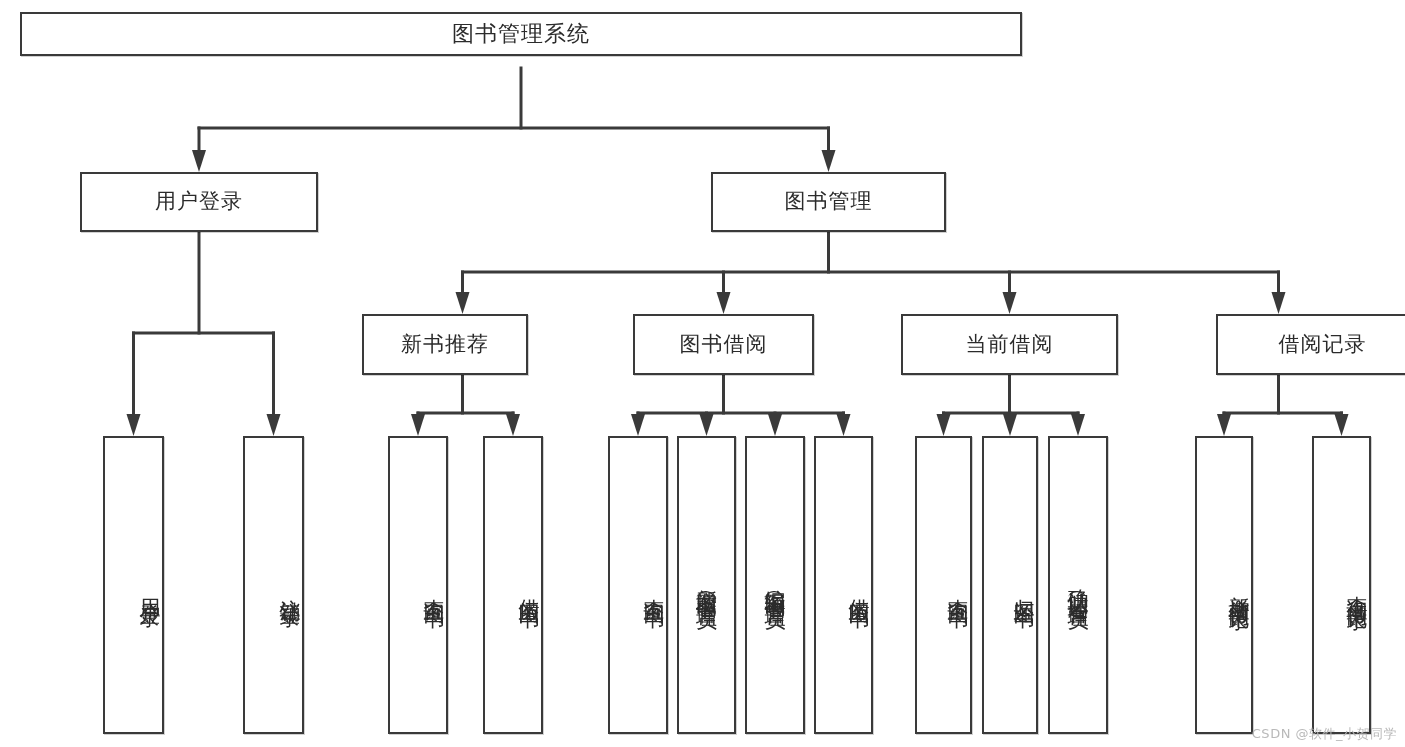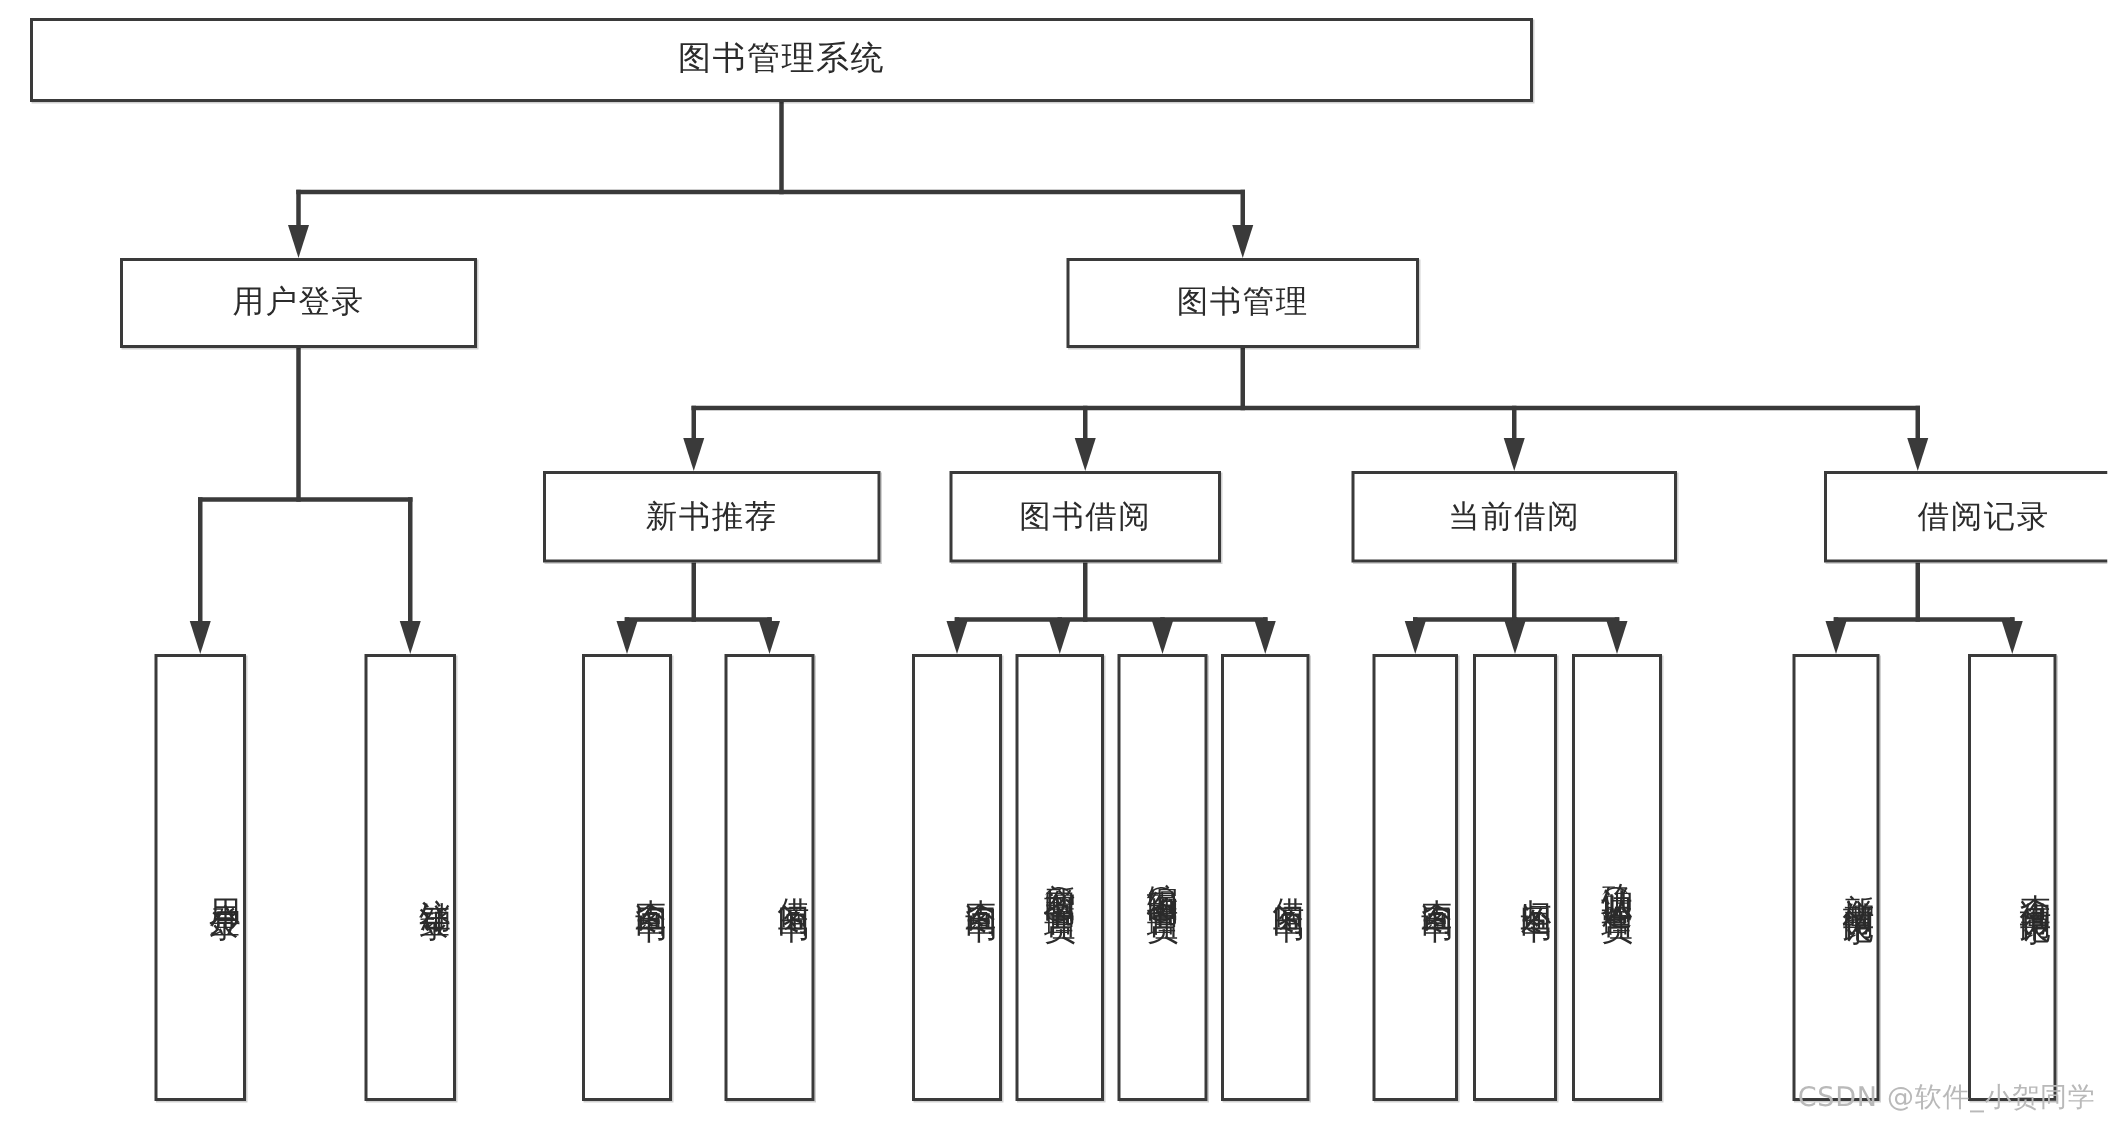--- a/index.html
+++ b/index.html
@@ -60,21 +60,21 @@
     align-items: center;
     padding-top: 0;
   }
   .node .label {
     display: block;
   }
   #watermark {
     position: absolute;
     right: 8px;
     bottom: 4px;
-    font-size: 18px;
+    font-size: 13px;
     color: #b9b9b9;
     letter-spacing: 0.5px;
     white-space: nowrap;
     user-select: none;
   }
 </style>
 </head>
 <body>
 
 <div id="canvas">
@@ -127,32 +127,32 @@
       <line x1="1078" y1="413" x2="1078" y2="416" stroke="#3a3a3a" stroke-width="3" stroke-linecap="square"></line>
       <polygon points="1071,414 1085,414 1078,436" fill="#3a3a3a"></polygon>
       <line x1="1278.5" y1="375" x2="1278.5" y2="413" stroke="#3a3a3a" stroke-width="3" stroke-linecap="square"></line>
       <line x1="1224" y1="413" x2="1341.5" y2="413" stroke="#3a3a3a" stroke-width="3" stroke-linecap="square"></line>
       <line x1="1224" y1="413" x2="1224" y2="416" stroke="#3a3a3a" stroke-width="3" stroke-linecap="square"></line>
       <polygon points="1217,414 1231,414 1224,436" fill="#3a3a3a"></polygon>
       <line x1="1341.5" y1="413" x2="1341.5" y2="416" stroke="#3a3a3a" stroke-width="3" stroke-linecap="square"></line>
       <polygon points="1334.5,414 1348.5,414 1341.5,436" fill="#3a3a3a"></polygon>
     </svg>
 
-  <div class="node root horiz" style="left: 20px; top: 12px; width: 1002px; height: 56px;">
+  <div class="node root horiz" style="left: 20px; top: 12px; width: 1002px; height: 44px;">
     <span class="label">图书管理系统</span>
   </div>
 
   <div class="node horiz" style="left: 80px; top: 172px; width: 238px; height: 60px;">
     <span class="label">用户登录</span>
   </div>
   <div class="node horiz" style="left: 711px; top: 172px; width: 235px; height: 60px;">
     <span class="label">图书管理</span>
   </div>
 
-  <div class="node horiz" style="left: 362px; top: 314px; width: 225px; height: 61px;">
+  <div class="node horiz" style="left: 362px; top: 314px; width: 166px; height: 61px;">
     <span class="label">新书推荐</span>
   </div>
   <div class="node horiz" style="left: 633px; top: 314px; width: 181px; height: 61px;">
     <span class="label">图书借阅</span>
   </div>
   <div class="node horiz" style="left: 901px; top: 314px; width: 217px; height: 61px; text-align: center;">
     <span class="label">当前借阅</span>
   </div>
   <div class="node horiz" style="left: 1172px; top: 314px; width: 213px; height: 61px; margin-left: 44px;">
     <span class="label">借阅记录</span>

